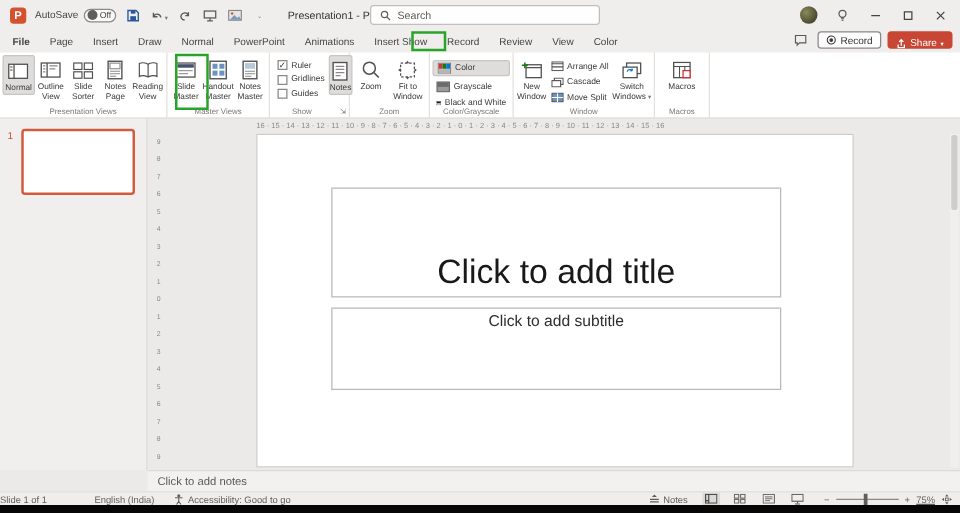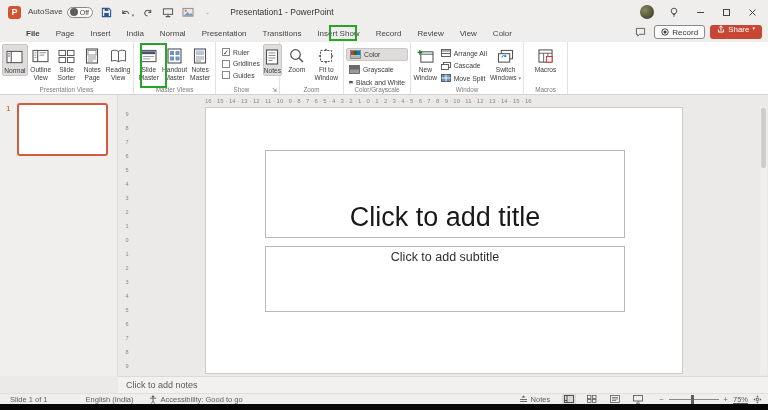--- a/index.html
+++ b/index.html
@@ -18,26 +18,26 @@
 .qat-ico { width:13px; height:13px; display:flex; align-items:center; justify-content:center; color:#5a5856; font-size:11px; }
 .undo-wrap { display:flex; align-items:flex-end; gap:1px; }
 .tiny-chev { font-size:5px; color:#777; }
 .doc-title { font-size:8.5px; color:#333; margin-left:16px; white-space:nowrap; }
 .searchbox { position:absolute; left:296px; top:4px; width:184px; height:16px; background:#fefefe; border:1px solid #c1bfbd; border-radius:3px; display:flex; align-items:center; gap:5px; padding-left:7px; font-size:8.5px; color:#5f5d5b; }
 .tb-right { position:absolute; right:0; top:0; height:24px; display:flex; align-items:center; gap:14px; padding-right:10px; }
 .avatar { width:14px; height:14px; border-radius:50%; background:radial-gradient(circle at 35% 35%, #8a8a5a, #4a4a32 70%); }
 .winbtn { width:12px; height:12px; display:flex; align-items:center; justify-content:center; }
 
 
-.tabrow { position:absolute; left:0; top:24px; width:768px; height:18px; background:#f0eeed; display:flex; align-items:center;padding-left:16px; }
+.tabrow { position:absolute; left:0; top:24px; width:768px; height:18px; background:#f0eeed; display:flex; align-items:center; }
 .tab { font-size:8px; color:#444; padding:0 8px; height:18px; display:flex; align-items:center; white-space:nowrap; }
 .tab.file { font-weight:bold; padding-left:10px; }
 .tabrow-right { position:absolute; right:6px; top:25px; display:flex; align-items:center; gap:5px; }
 .btn-record { display:flex; align-items:center; gap:3px; border:1px solid #8a8886; border-radius:3px; background:#fdfdfd; height:14px; padding:0 6px; font-size:8px; color:#333; }
-.btn-share { display:flex; align-items:flex-start; gap:3px; border-radius:3px; background:#c74634; height:14px; padding:0 7px; font-size:8px; color:#fff; }
+.btn-share { display:flex; align-items:flex-end; gap:3px; border-radius:3px; background:#c74634; height:14px; padding:0 7px; font-size:8px; color:#fff; }
 .comment-ico { margin-right:3px; }
 
 
 .ribbon { position:absolute; left:0; top:42px; width:768px; height:53px; background:#fff; border-bottom:1px solid #d6d4d2; display:flex; }
 .rgroup { position:relative; height:100%; border-right:1px solid #e4e2e0; padding:2px 2px 11px 2px; display:flex; align-items:flex-start; }
 .rgroup-label { position:absolute; bottom:1px; left:0; right:0; text-align:center; font-size:6.3px; color:#7d7b78; white-space:nowrap; }
 .bigbtn { width:26px; display:flex; flex-direction:column; align-items:center; padding-top:2px; border-radius:2px; }
 .bigbtn .ic { height:20px; display:flex; align-items:center; justify-content:center; }
 .blabel { font-size:6.6px; line-height:7.6px; text-align:center; color:#3b3a39; white-space:nowrap; }
 .bigbtn.sel { background:#dfdddb; border:1px solid #c8c6c4; }
@@ -68,21 +68,21 @@
 .ph-sub { top:138px; height:66px; display:flex; align-items:flex-start; justify-content:center; padding-top:3px; font-size:12.5px; color:#2e2e2e; }
 .scrollbar { position:absolute; right:1px; top:12px; width:7px; height:267px; background:#f0efee; }
 .scroll-thumb { width:5px; height:60px; margin:1px auto; background:#cfcdcb; border-radius:2px; }
 
 
 .notesbar { position:absolute; left:118px; top:376px; width:650px; height:17px; background:#f2f1f0; border-top:1px solid #dcdad8; display:flex; align-items:center; padding-left:8px; font-size:9px; color:#5a5856;text-align:center; }
 
 
 .statusbar { position:absolute; left:0; top:393px; width:768px; height:11px; background:#f0eeed; border-top:1px solid #e1dfdd; display:flex; align-items:center; font-size:7.5px; color:#605e5c; }
 .sb-item { display:flex; align-items:center; gap:3px; white-space:nowrap; }
-.sb-slideinfo { margin-left:10px; }
+.sb-slideinfo { }
 .sb-lang { margin-left:38px; }
 .sb-acc { margin-left:16px; }
 .sb-right { position:absolute; right:6px; display:flex; align-items:center; gap:6px; }
 .sb-notes { display:flex; align-items:center; gap:3px; }
 .viewbtns { display:flex; gap:9px; align-items:center; margin-left:6px; }
 .viewbtn { width:14px; height:10px; display:flex; align-items:center; justify-content:center; }
 .viewbtn.sel { background:#dcdad8; border-radius:1px; }
 .zoomctrl { display:flex; align-items:center; gap:5px; margin-left:8px; }
 .ztrack { position:relative; width:50px; height:1px; background:#8a8886; }
 .zthumb { position:absolute; left:22px; top:-4px; width:3px; height:9px; background:#605e5c; }
@@ -131,20 +131,27 @@
     <div class="qat-ico">
       <svg width="12" height="11" viewBox="0 0 13 12">
           <rect x="1" y="1.5" width="11" height="8.5" fill="#e8e6e4" stroke="#8a8886" stroke-width="1"></rect>
           <circle cx="4" cy="4.2" r="1.1" fill="#c75b39"></circle>
           <path d="M2 9.5 L6 5.5 L8.5 8 L10 6.5 L12 9.5 Z" fill="#7a99bd"></path>
         </svg>
     </div>
     <div class="qat-ico tiny-chev">⌄</div>
   </div>
   <div class="doc-title">Presentation1 - PowerPoint</div>
+  <div class="searchbox">
+    <svg width="9" height="9" viewBox="0 0 10 10">
+        <circle cx="4" cy="4" r="2.8" fill="none" stroke="#5f5d5b" stroke-width="1.1"></circle>
+        <path d="M6.2 6.2 L9 9" stroke="#5f5d5b" stroke-width="1.1"></path>
+      </svg>
+    <span>Search</span>
+  </div>
   <div class="tb-right">
     <div class="avatar"></div>
     <div class="winbtn">
       <svg width="10" height="11" viewBox="0 0 10 11">
           <circle cx="5" cy="4" r="2.8" fill="none" stroke="#5a5856" stroke-width="1"></circle>
           <path d="M3.8 7.5 h2.4 M4.2 9 h1.6" stroke="#5a5856" stroke-width="1"></path>
         </svg>
     </div>
     <div class="winbtn">
       <svg width="9" height="9" viewBox="0 0 9 9">
@@ -161,24 +168,24 @@
           <path d="M1.5 1.5 L7.5 7.5 M7.5 1.5 L1.5 7.5" stroke="#444" stroke-width="1"></path>
         </svg>
     </div>
   </div>
 </div>
 
 <div class="tabrow">
   <span class="tab file">File</span>
   <span class="tab">Page</span>
   <span class="tab">Insert</span>
-  <span class="tab">India</span>
+  <span class="tab">Draw</span>
   <span class="tab">Normal</span>
-  <span class="tab">Presentation</span>
-  <span class="tab">Transitions</span>
+  <span class="tab">PowerPoint</span>
+  <span class="tab">Animations</span>
   <span class="tab">Insert Show</span>
   <span class="tab">Record</span>
   <span class="tab">Review</span>
   <span class="tab">View</span>
   <span class="tab">Color</span>
 </div>
 <div class="tabrow-right">
   <svg class="comment-ico" width="11" height="11" viewBox="0 0 12 12">
       <path d="M1.5 1.5 h9 v6.5 h-5.5 l-2 2 v-2 h-1.5 z" fill="none" stroke="#5a5856" stroke-width="1"></path>
     </svg>

